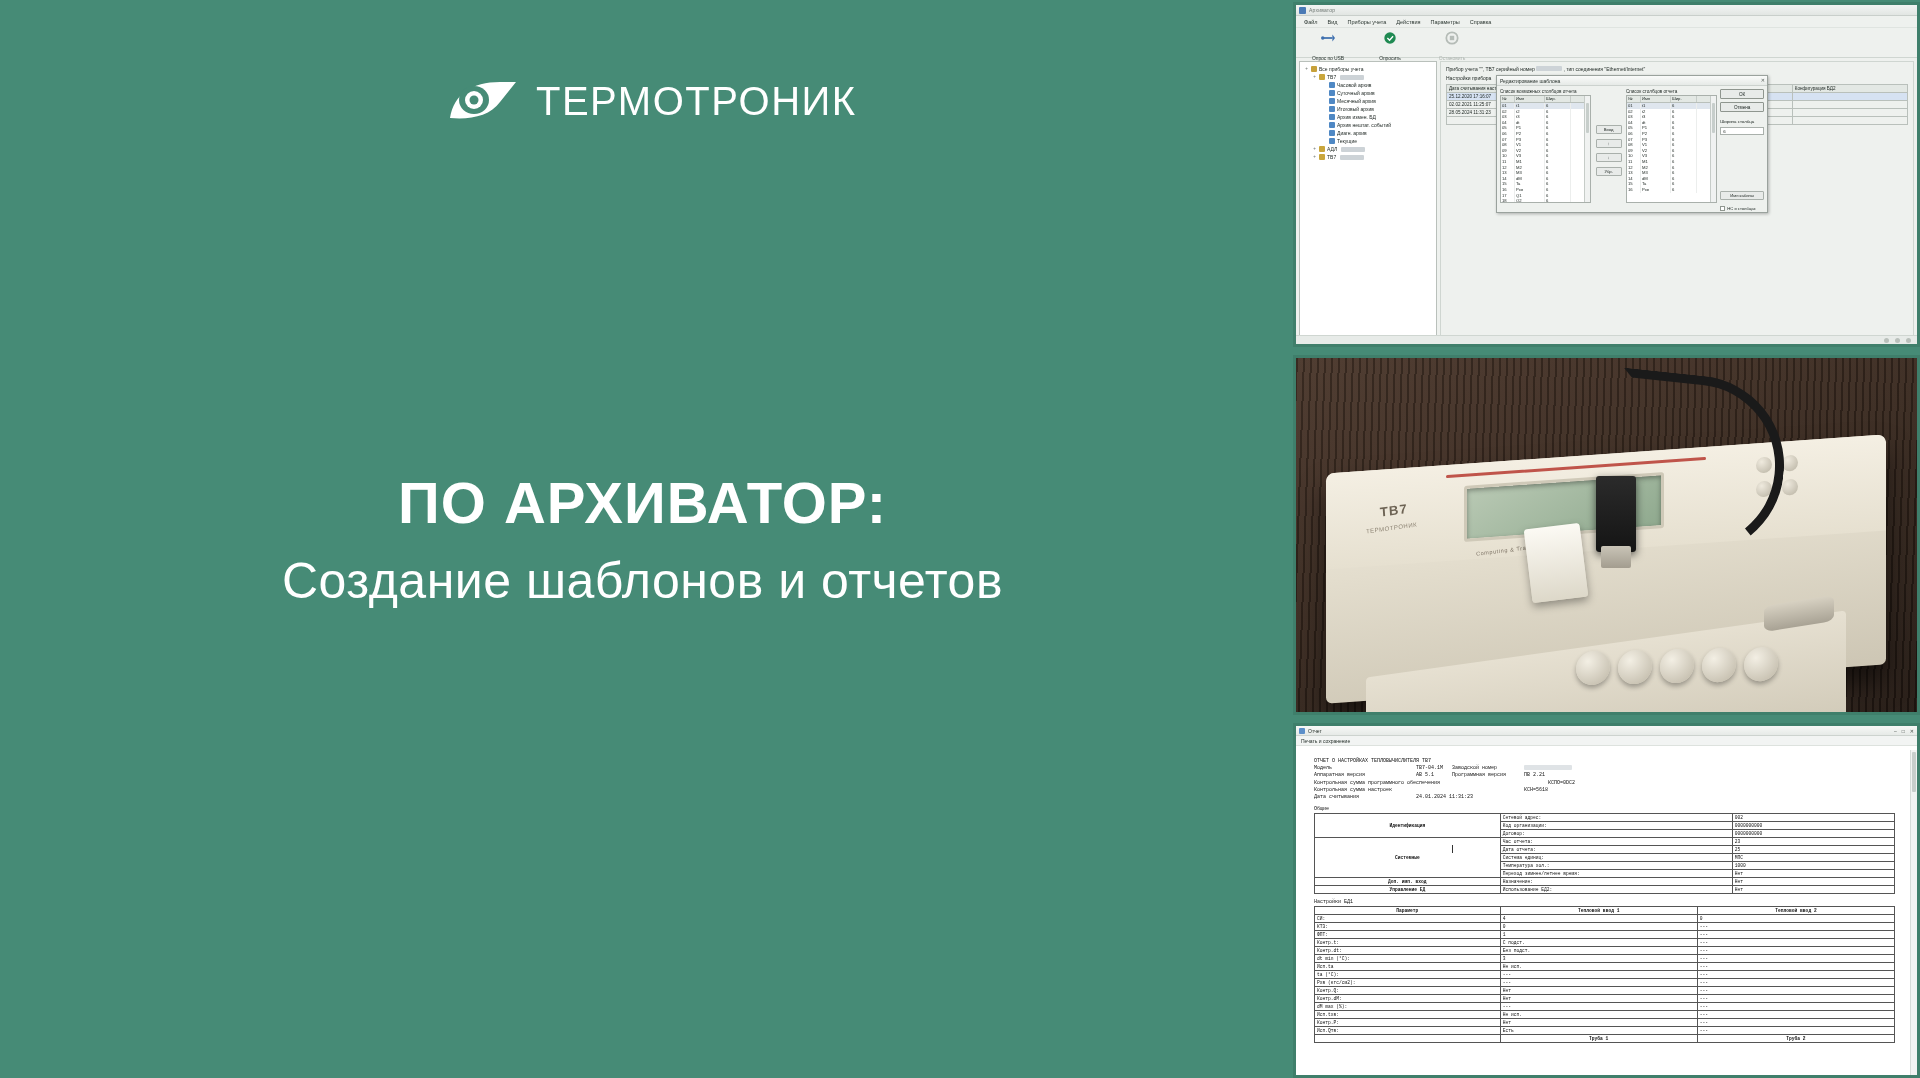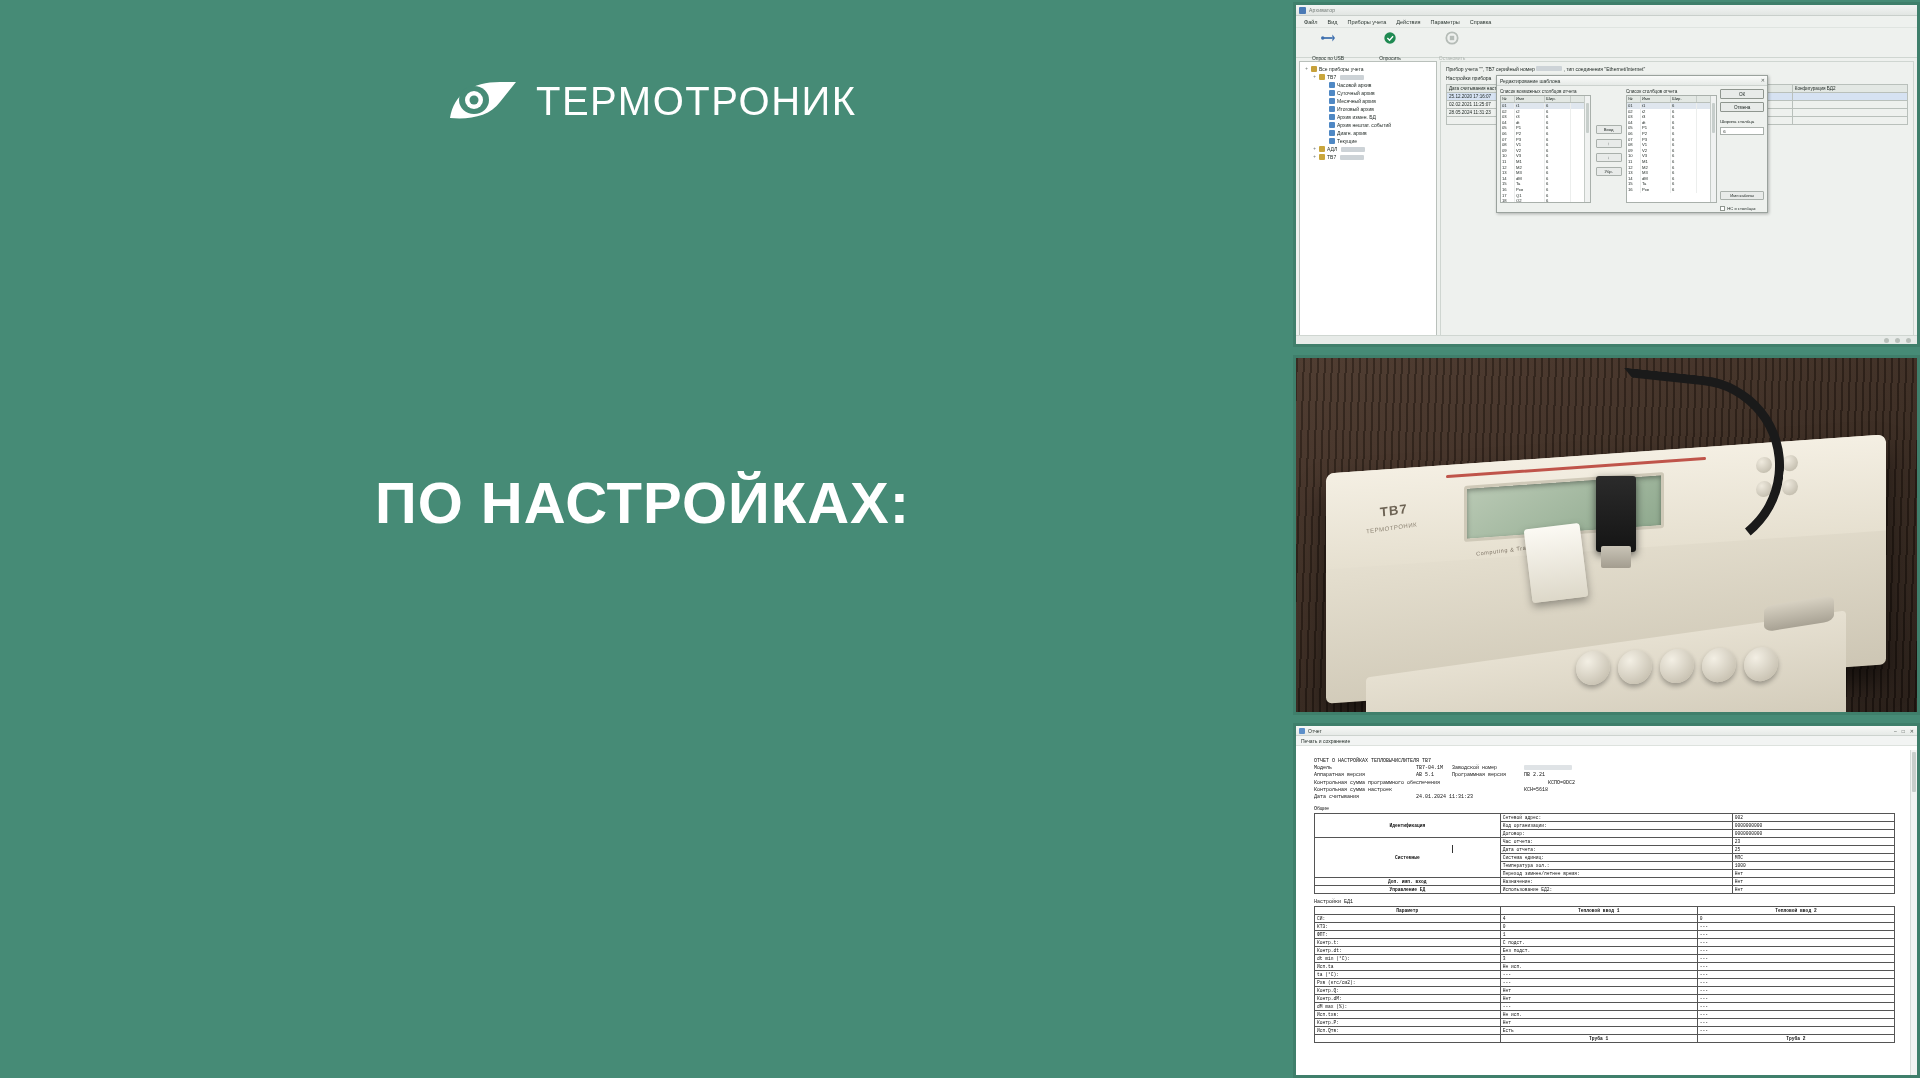--- a/index.html
+++ b/index.html
@@ -414,21 +414,22 @@
       <svg class="logo-mark" viewBox="0 0 70 46">
         <path d="M2 40 C6 16 24 4 52 4 L68 4 L52 24 C42 38 22 42 2 40 Z" fill="#ffffff"></path>
         <ellipse cx="26" cy="22" rx="15" ry="14" fill="#468b76"></ellipse>
         <circle cx="26" cy="22" r="9" fill="#ffffff"></circle>
         <circle cx="26" cy="22" r="4.5" fill="#468b76"></circle>
       </svg>
       <div class="logo-word">ТЕРМОТРОНИК</div>
     </div>
 
     <div class="title-block">
-      <div class="title-main">ПО НАСТРОЙКАХ:</div>
+      <div class="title-main">ПО АРХИВАТОР:</div>
+      <div class="title-sub">Создание шаблонов и отчетов</div>
     </div>
   </div>
 
   <div class="right-col">
 
     <div class="panel-app">
 
       <div class="app-titlebar">
         <span class="tb-ico"></span>
         <span class="tb-text">Архиватор</span>

